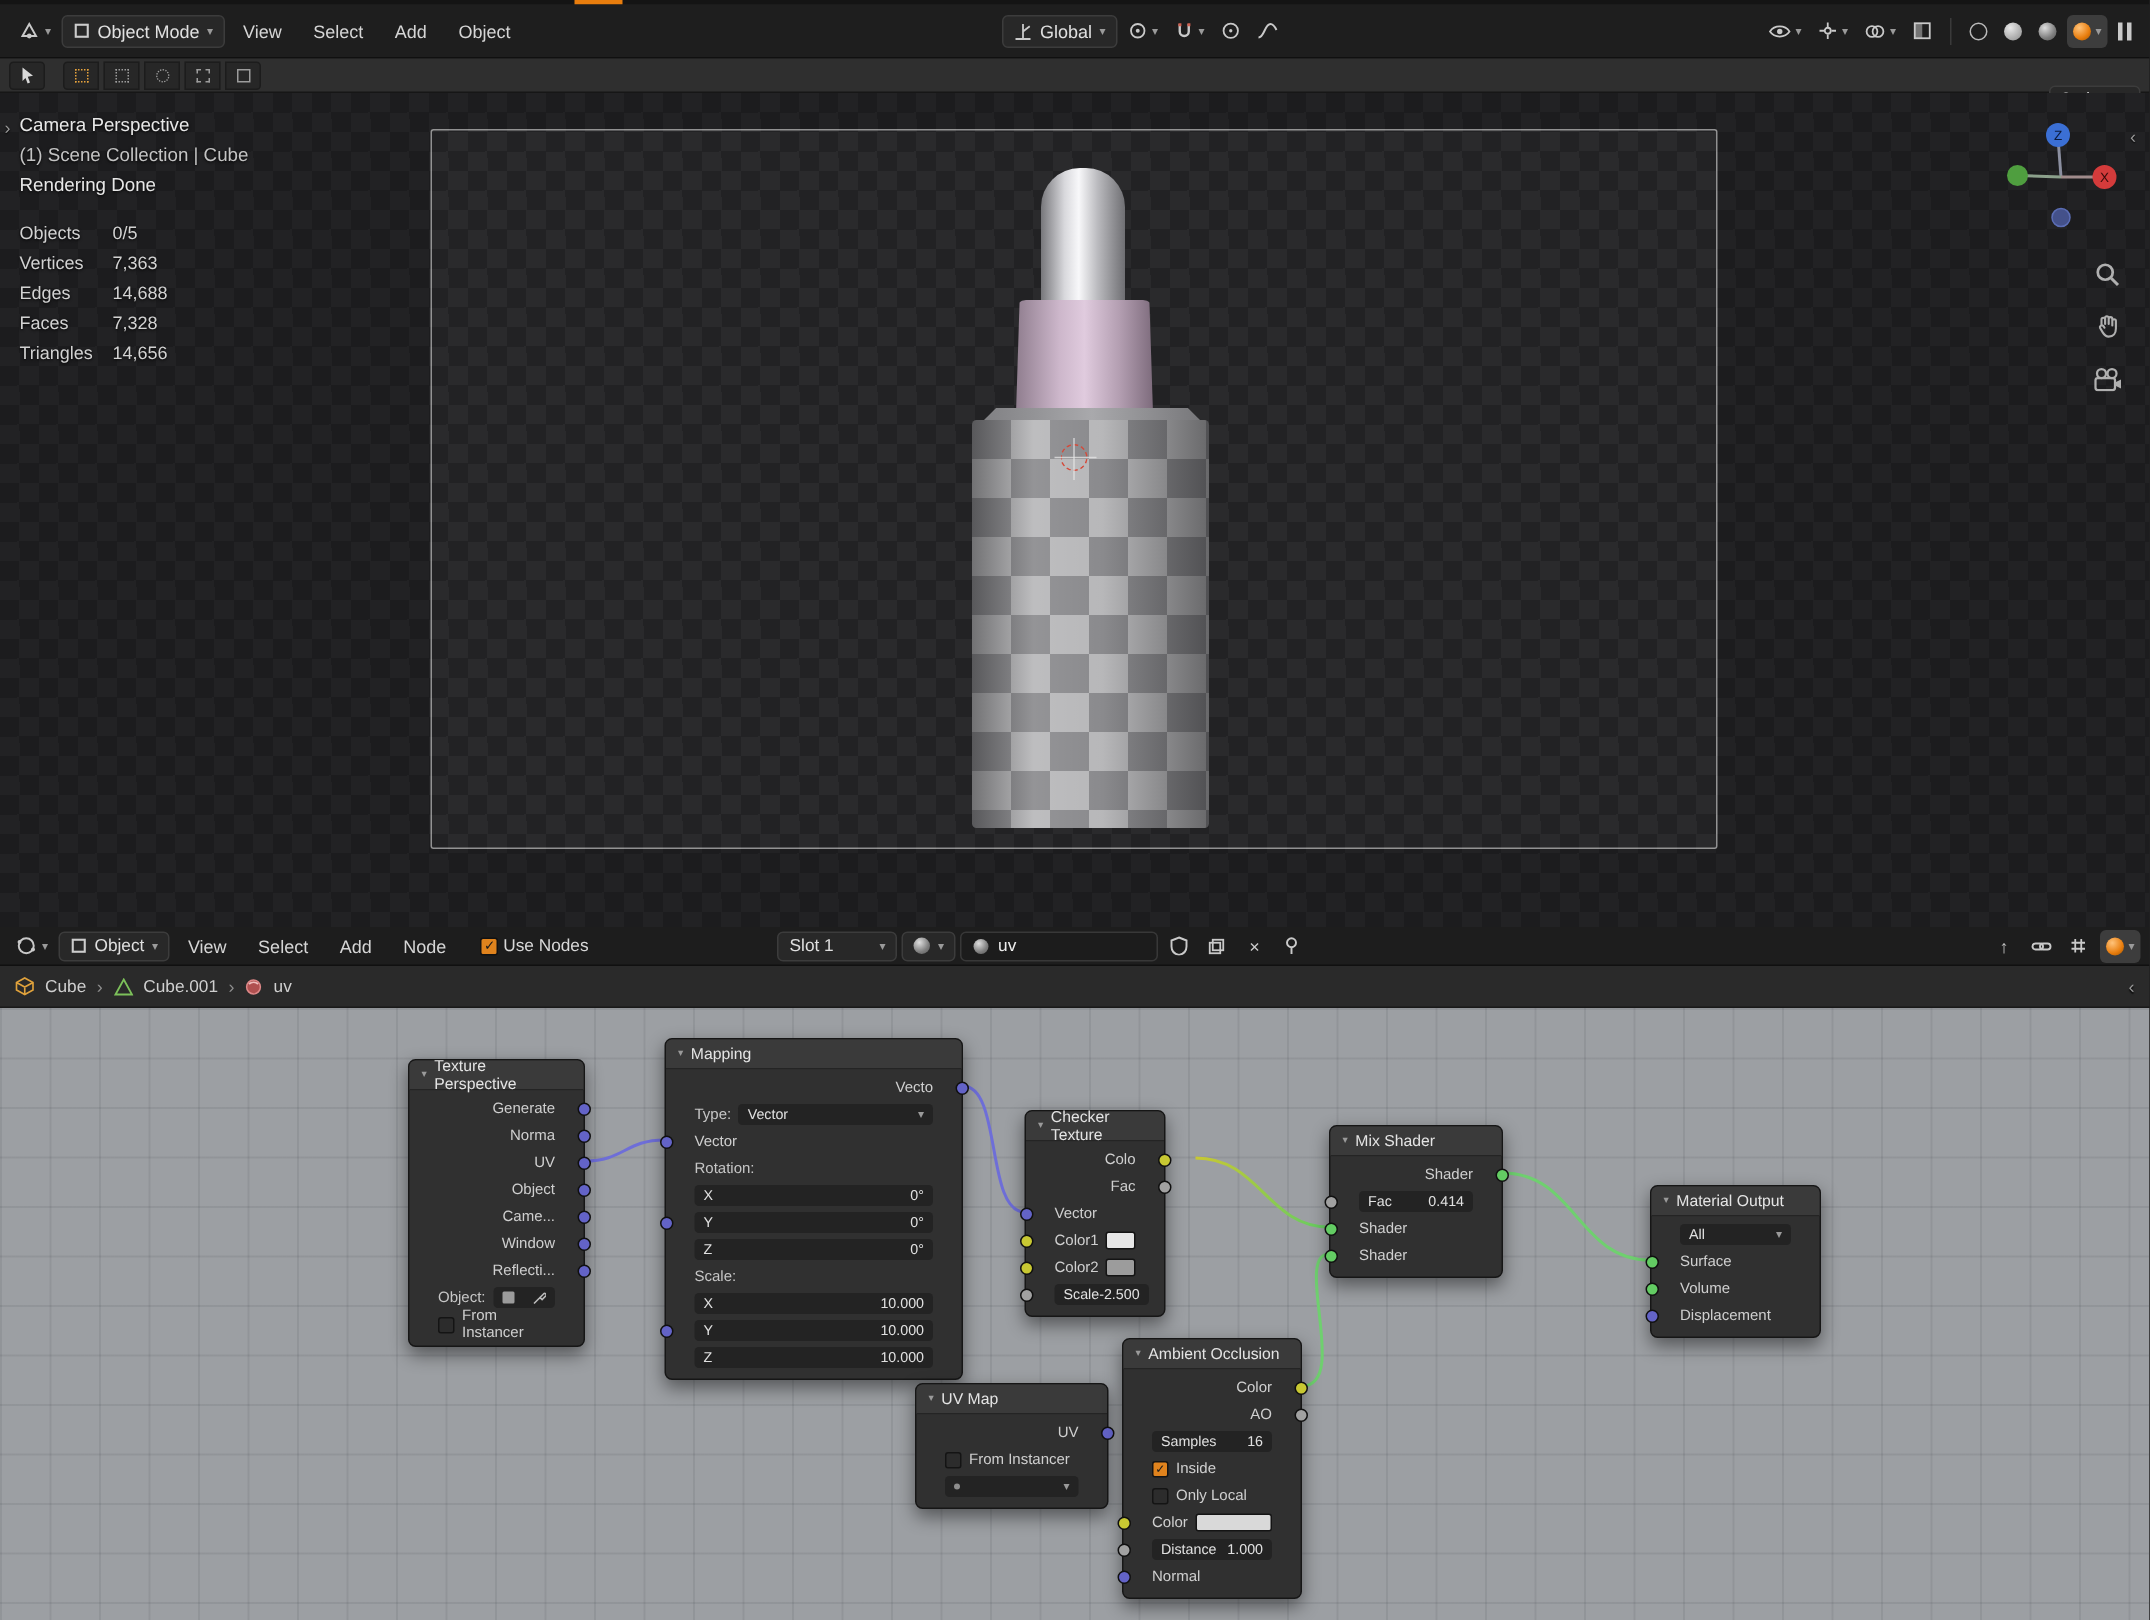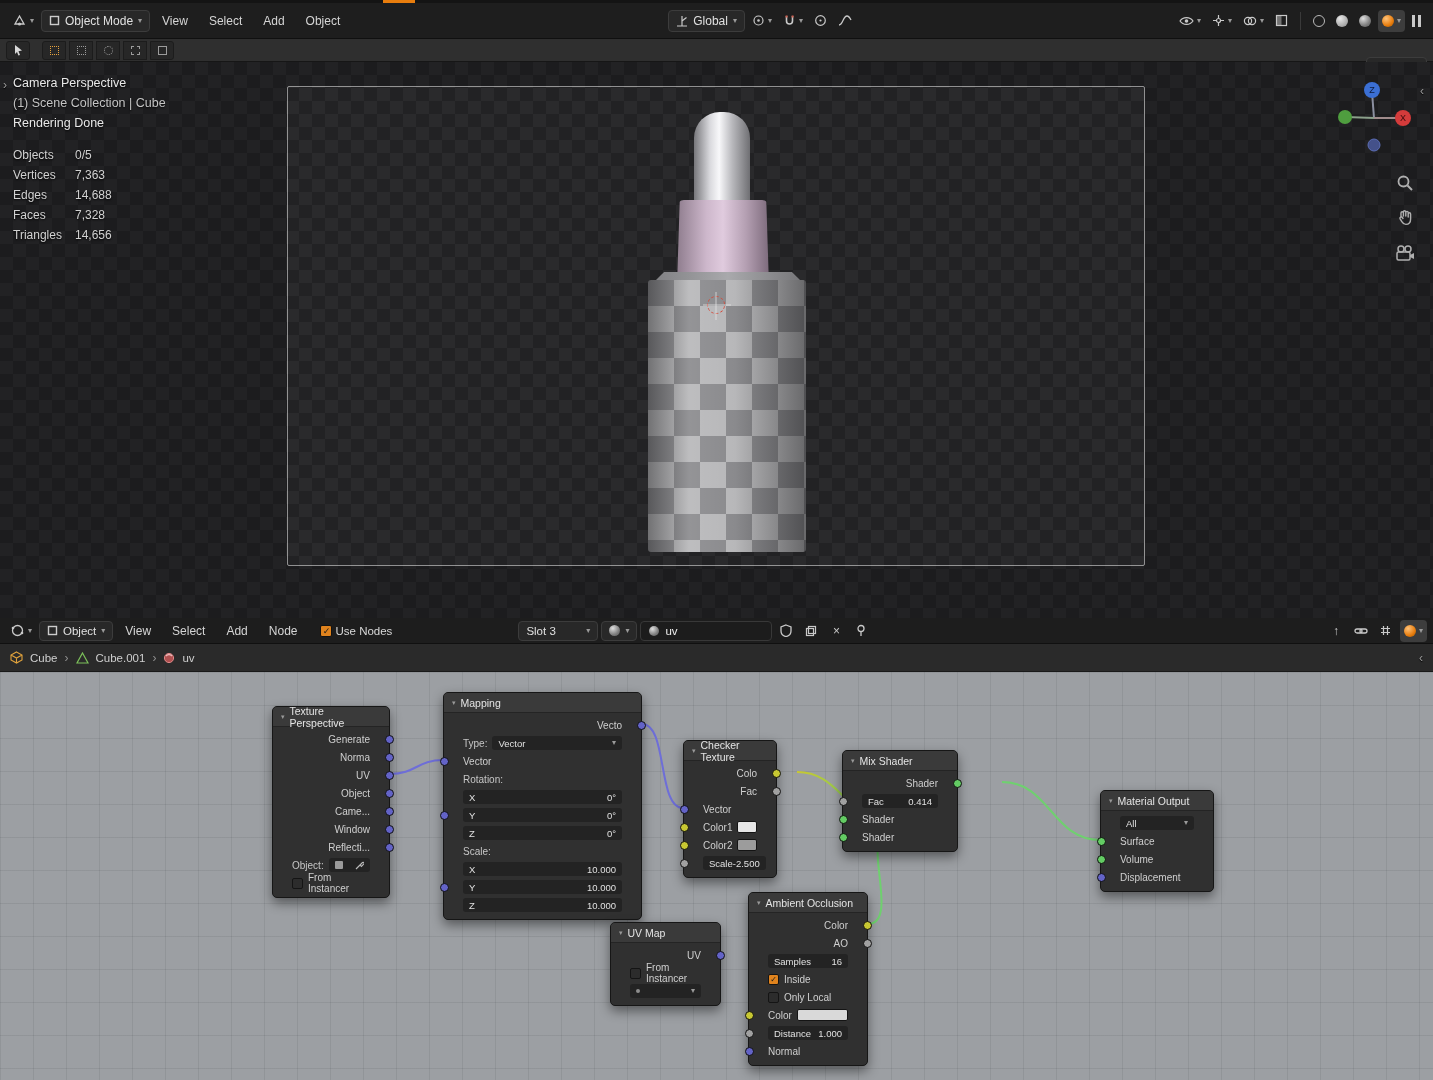--- a/index.html
+++ b/index.html
@@ -344,21 +344,21 @@
   <span class="menu-item">View</span>
   <span class="menu-item">Select</span>
   <span class="menu-item">Add</span>
   <span class="menu-item">Node</span>
   <span style="width:8px"></span>
   <span class="cbx on">✓</span>
   <span style="font-size:11.5px">Use Nodes</span>
 
   <span style="width:120px"></span>
   <span class="dd h20" style="width:80px; justify-content:space-between">
-    <span>Slot 3</span>
+    <span>Slot 1</span>
     <span class="chev">▾</span>
   </span>
   <span class="dd h20">
     <span class="sphere material" style="width:11px;height:11px"></span>
     <span class="chev">▾</span>
   </span>
   <span class="name-field">
     <span class="sphere material" style="width:10px;height:10px"></span>
     <span>uv</span>
   </span>
@@ -585,21 +585,21 @@
       <div class="nrow">
           <span class="sock i sg"></span>
           <span class="nfield">
             <span>Scale</span>
             <span>-2.500</span>
           </span>
         </div>
     </div>
   </div>
 
-  <div class="node" style="left:842px; top:78px; width:116px">
+  <div class="node" style="left:886px; top:78px; width:116px">
     <div class="nhead">
       <span class="chev">▾</span>
       <span>Mix Shader</span>
     </div>
     <div class="nbody">
       <div class="nrow r">
           <span>Shader</span>
           <span class="sock o ss"></span>
         </div>
       <div class="nrow">
@@ -640,21 +640,21 @@
           <span class="sock i ss"></span>
           <span>Volume</span>
         </div>
       <div class="nrow">
           <span class="sock i sv"></span>
           <span>Displacement</span>
         </div>
     </div>
   </div>
 
-  <div class="node" style="left:610px; top:250px; width:111px">
+  <div class="node" style="left:610px; top:250px; width:129px">
     <div class="nhead">
       <span class="chev">▾</span>
       <span>UV Map</span>
     </div>
     <div class="nbody">
       <div class="nrow r">
           <span>UV</span>
           <span class="sock o sv"></span>
         </div>
       <div class="nrow">

